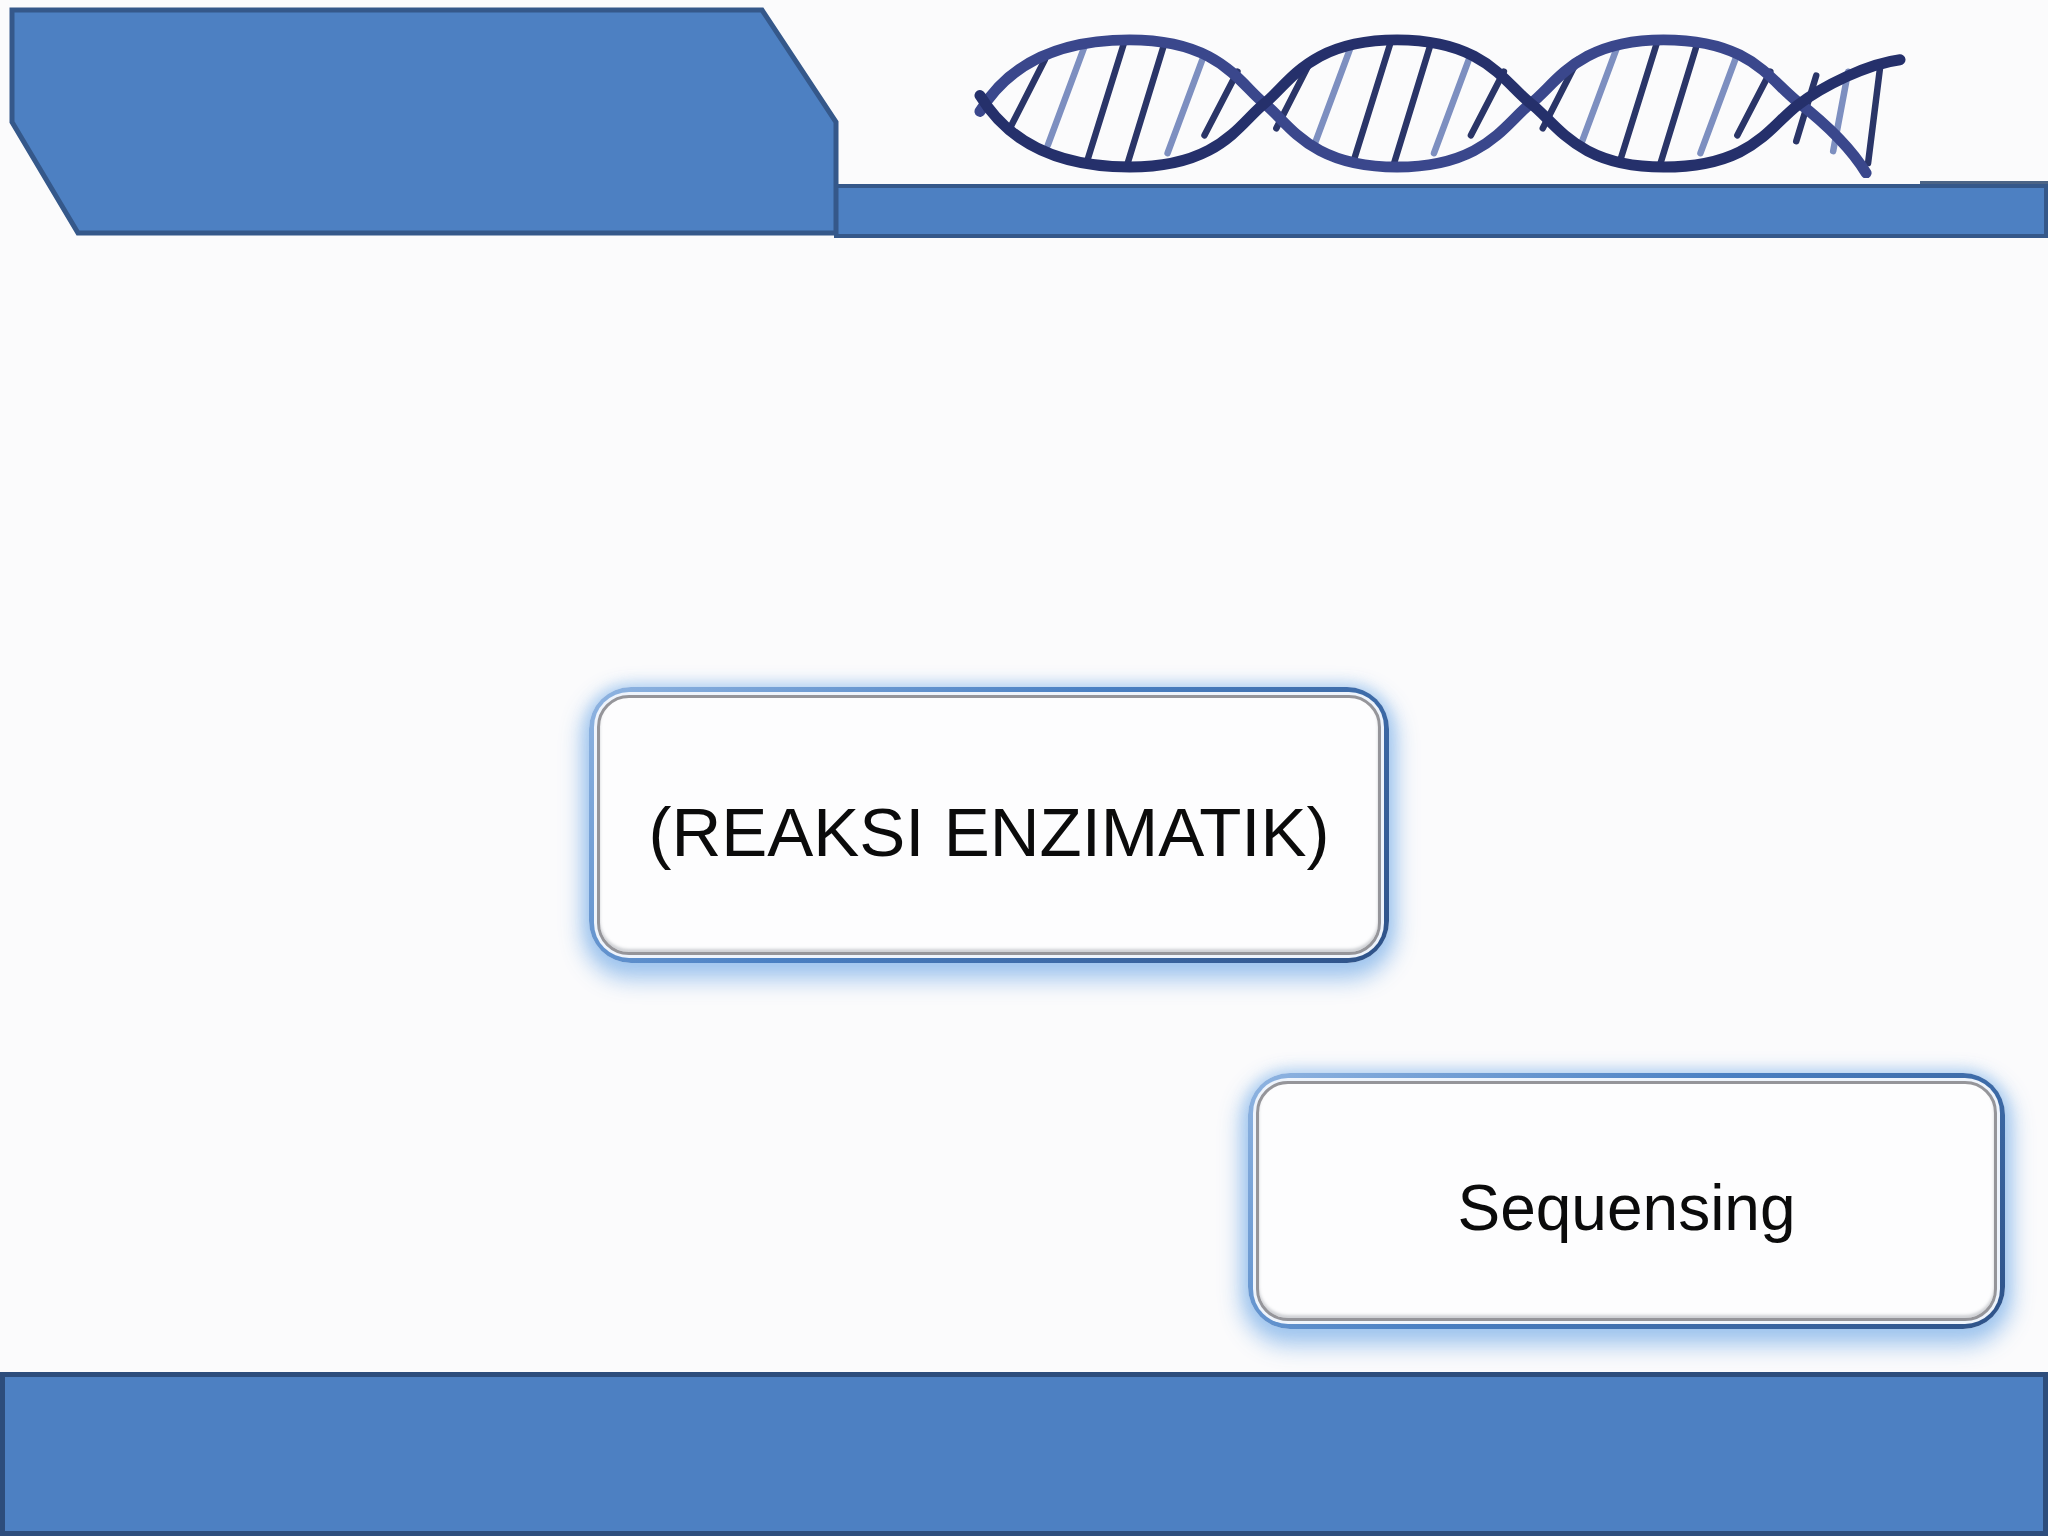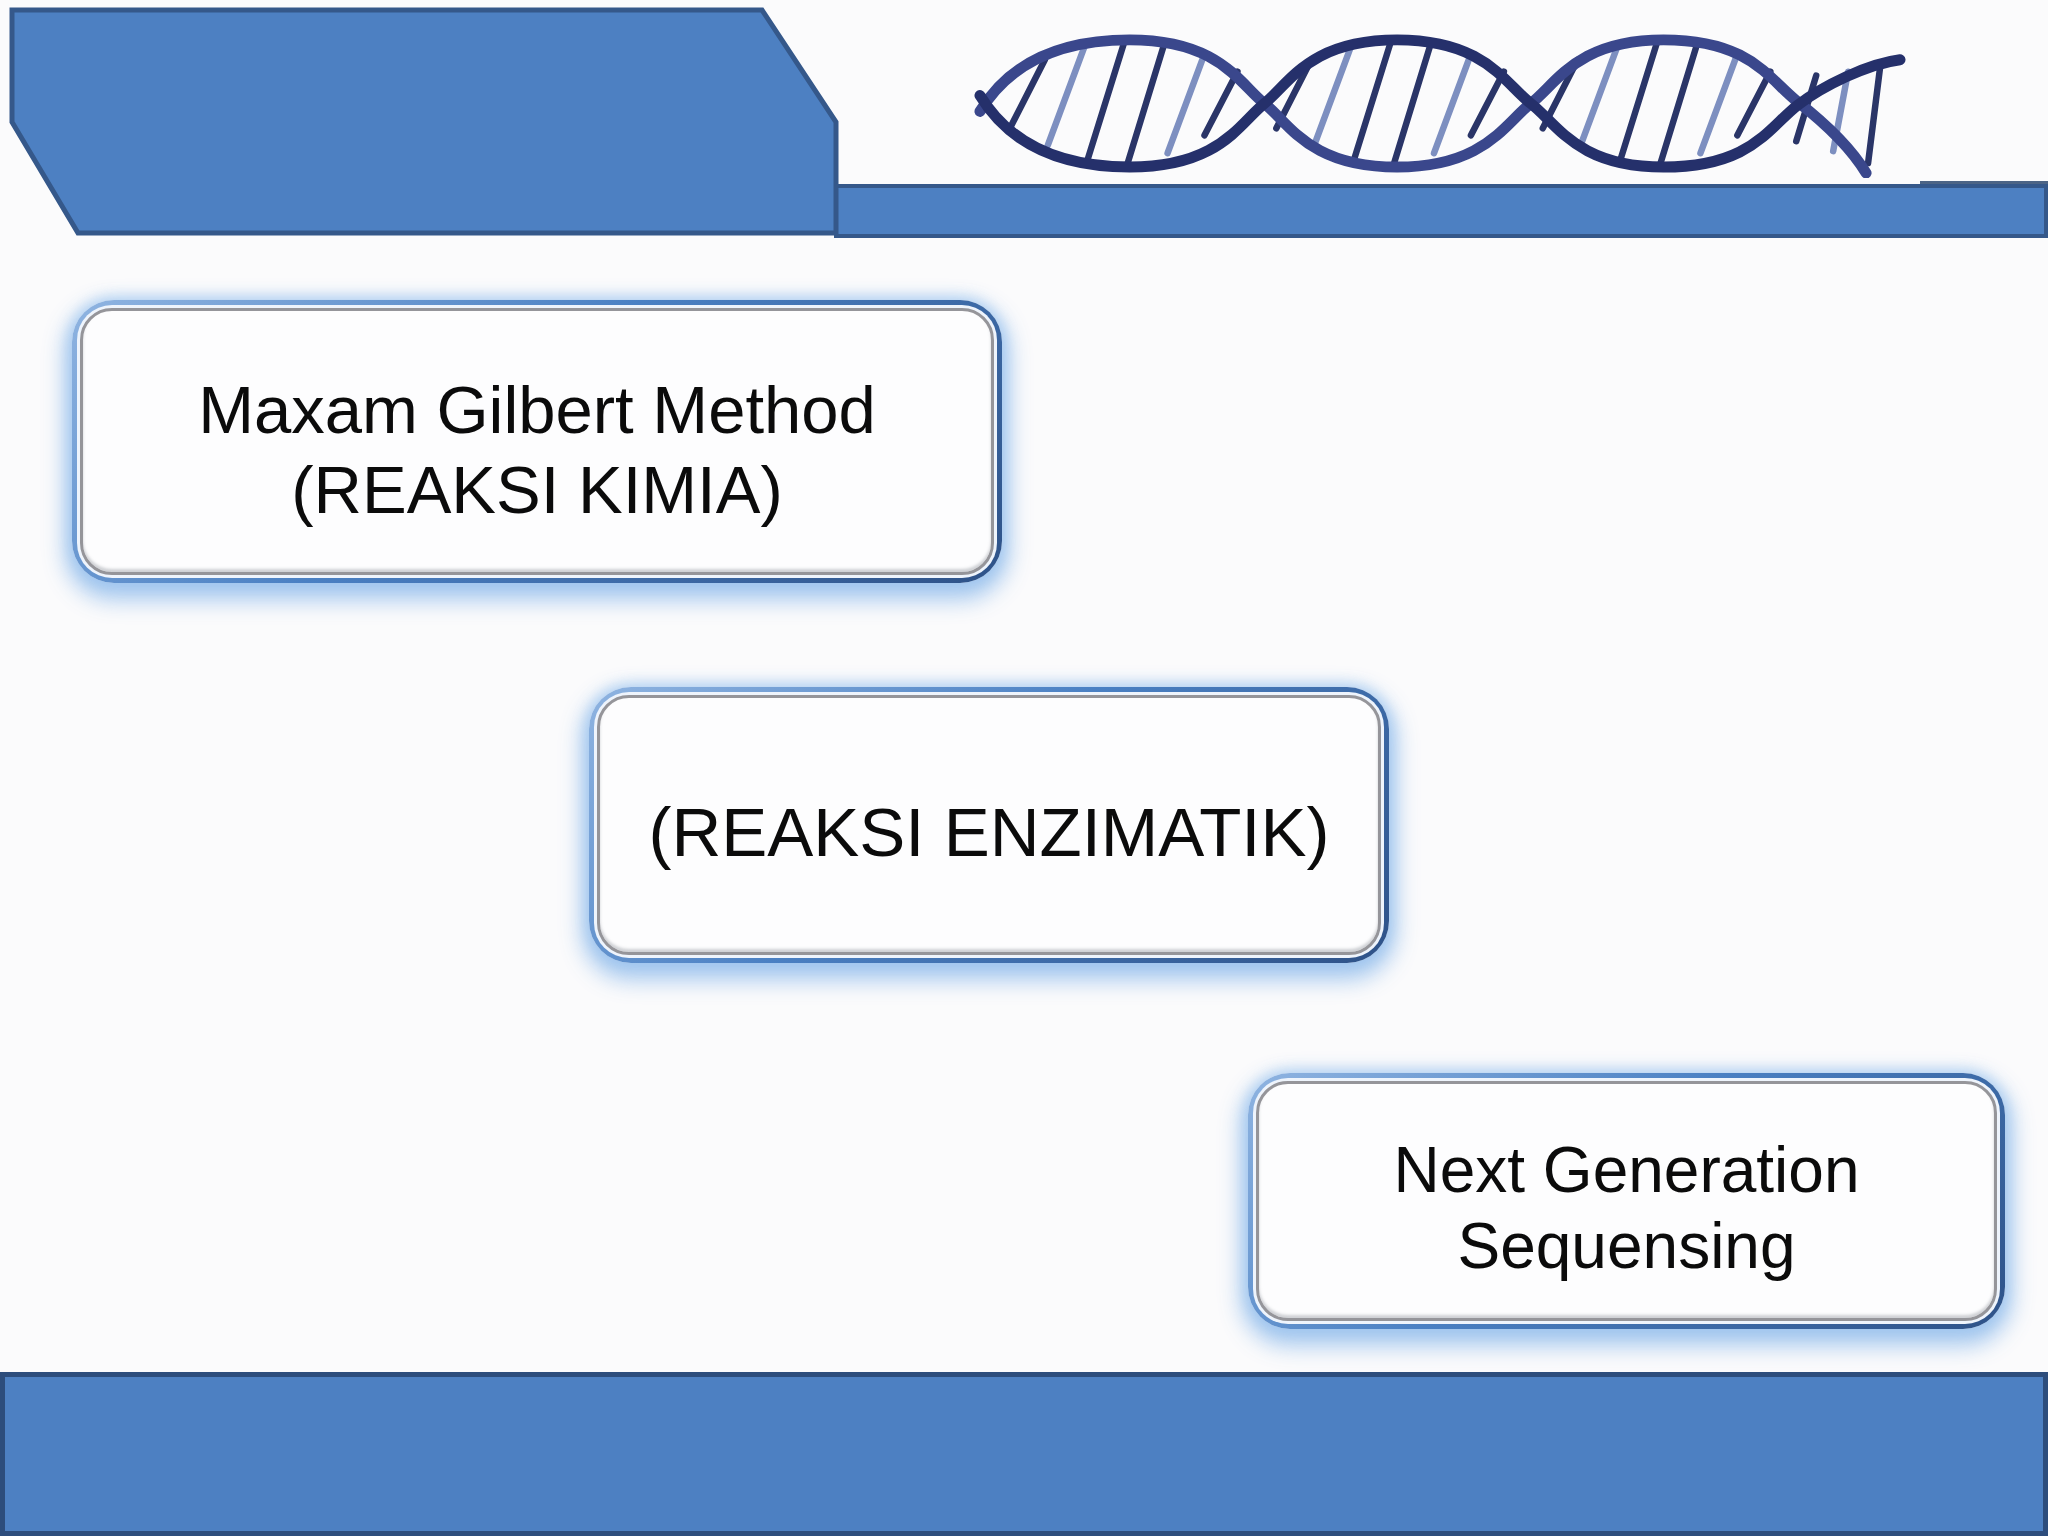--- a/index.html
+++ b/index.html
@@ -113,35 +113,28 @@
     <path d="M10,88 C30,55 70,16 160,16 C250,16 270,60 295,80
              C320,100 340,144 428,144 C516,144 536,100 562,80
              C588,60 608,16 695,16 C782,16 800,55 829,78
              C852,96 880,120 898,150" fill="none" stroke="#3a478c" stroke-width="11" stroke-linecap="round"></path>
     <path d="M10,72 C30,105 70,144 160,144 C250,144 270,100 295,80
              C320,60 340,16 428,16 C516,16 536,60 562,80
              C588,100 608,144 695,144 C782,144 800,105 829,82
              C855,62 900,40 932,36" fill="none" stroke="#25306b" stroke-width="11" stroke-linecap="round"></path>
   </svg>
 
-  <div class="method-box box-1">
-    <div class="method-box-inner">
-      <div>Maxam Gilbert Method</div>
-      <div>(REAKSI KIMIA)</div>
-    </div>
-  </div>
 
   <div class="method-box box-2">
     <div class="method-box-inner">
       <div>(REAKSI ENZIMATIK)</div>
     </div>
   </div>
 
   <div class="method-box box-3">
     <div class="method-box-inner">
-      <div>Next Generation</div>
       <div>Sequensing</div>
     </div>
   </div>
 
   <div class="footer-bar"></div>
 
 </div>
 
 </body></html>

